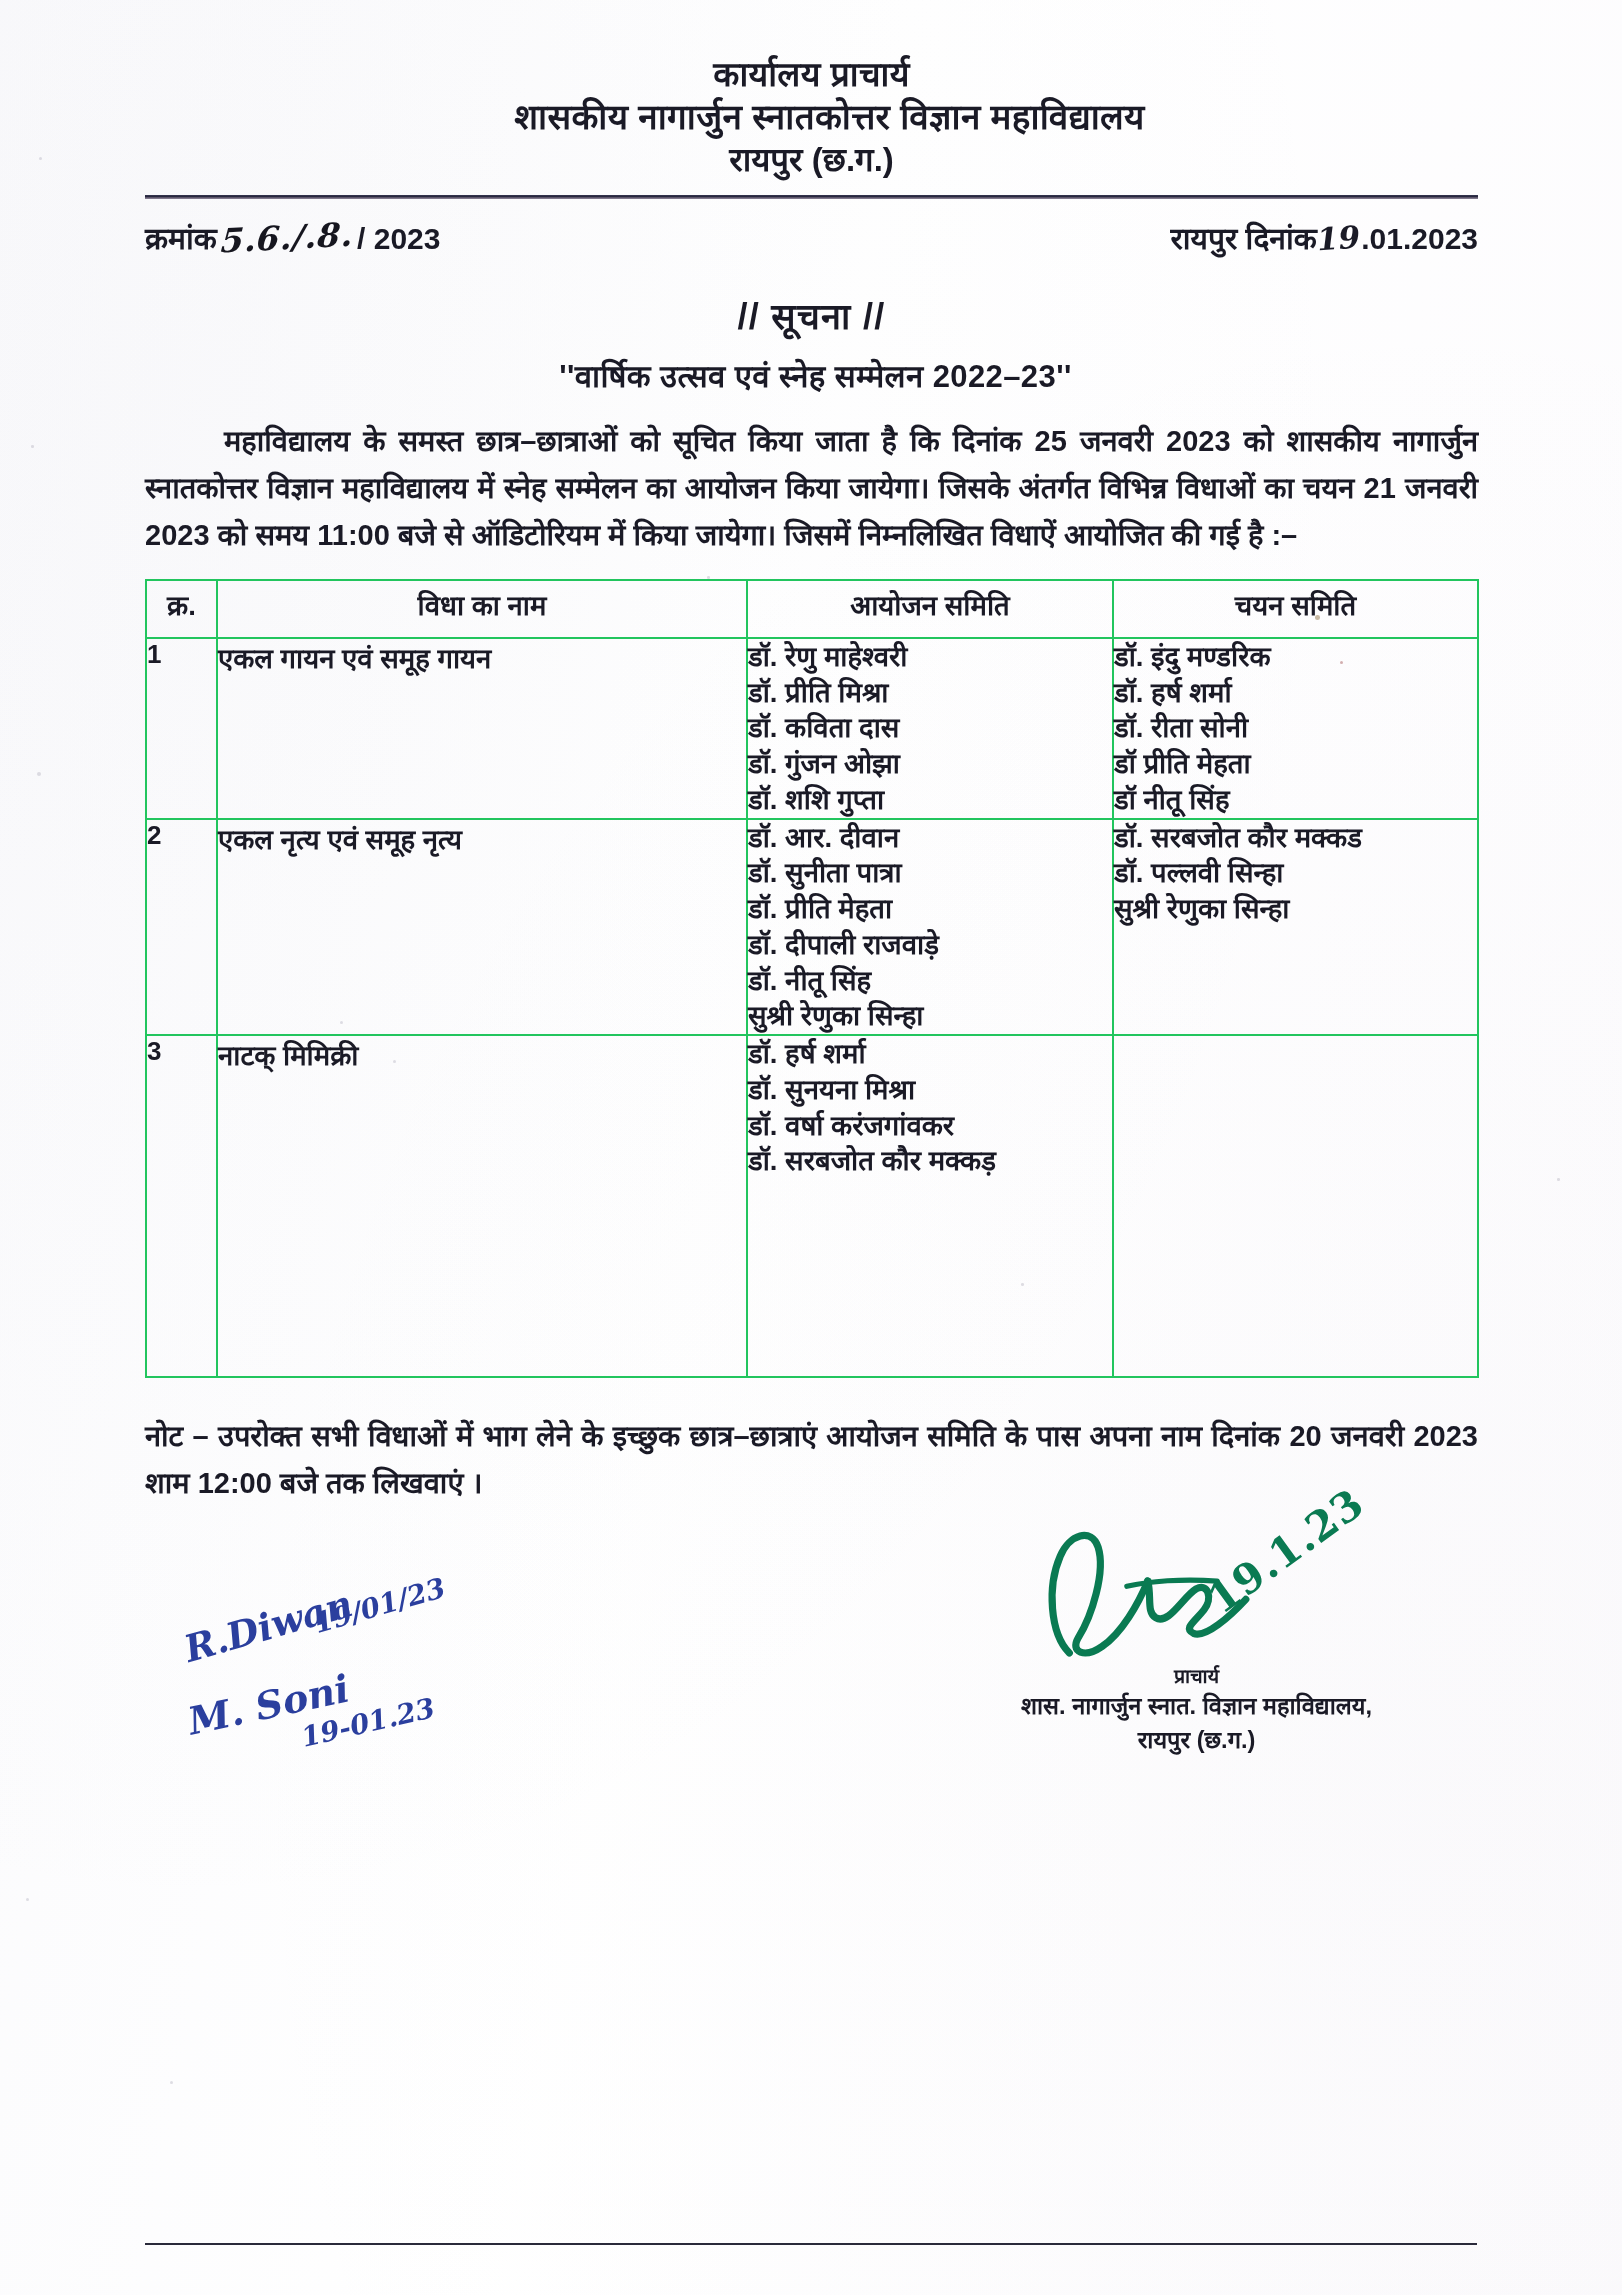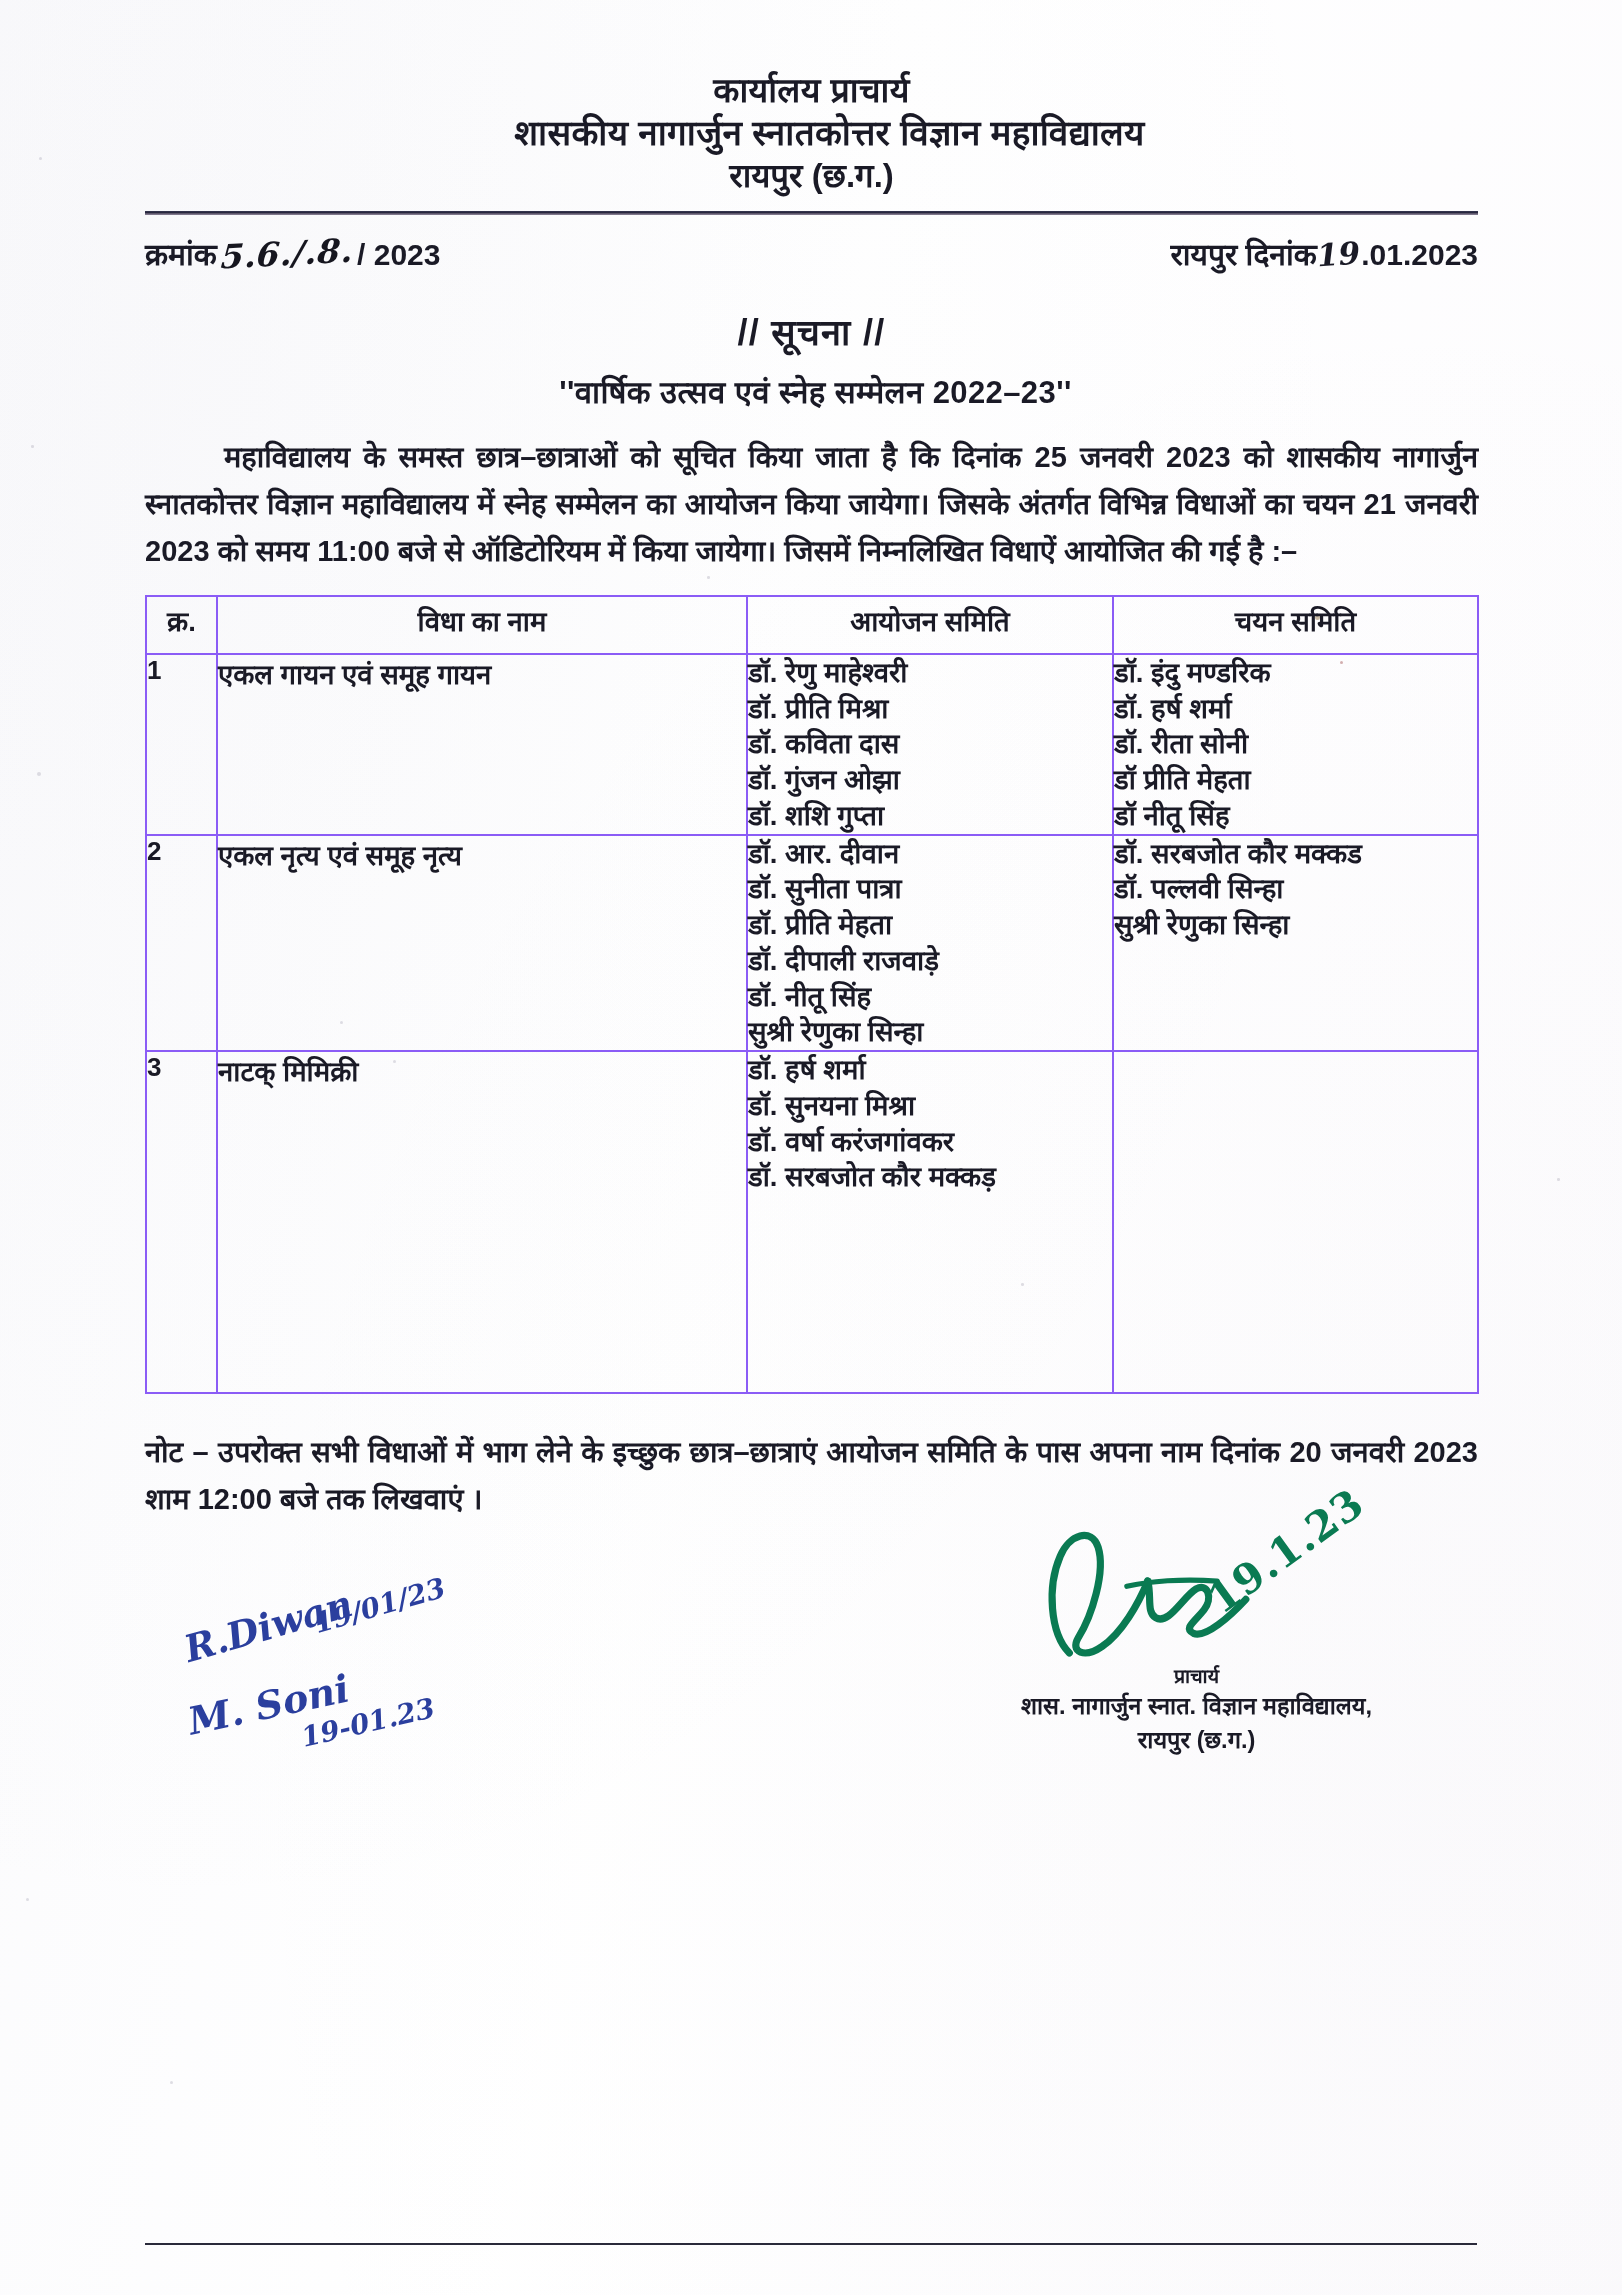--- a/index.html
+++ b/index.html
@@ -30,21 +30,21 @@
   }
   .speck {
     position: absolute;
     background: #b9b6c4;
     border-radius: 50%;
     opacity: .45;
   }
 
   .content {
     position: absolute;
-    left: 0; top: 16px;
+    left: 0; top: 0;
     width: 1623px;
   }
 
   
   .letterhead {
     text-align: center;
     padding-top: 54px;
   }
   .lh-line1 {
     font-size: 34px;
@@ -148,21 +148,21 @@
   
   .tbl-wrap {
     margin: 19.6px 145px 0 145px;
   }
   table.main {
     width: 1332px;
     border-collapse: collapse;
     table-layout: fixed;
   }
   table.main th, table.main td {
-    border: 2px solid #8b5cf6;
+    border: 2px solid #22c55e;
     vertical-align: top;
     padding: 0;
   }
   table.main thead th {
     text-align: center;
     font-size: 27.5px;
     font-weight: 700;
     height: 43px;
     padding: 5.2px 0 7.9px 0;
   }

